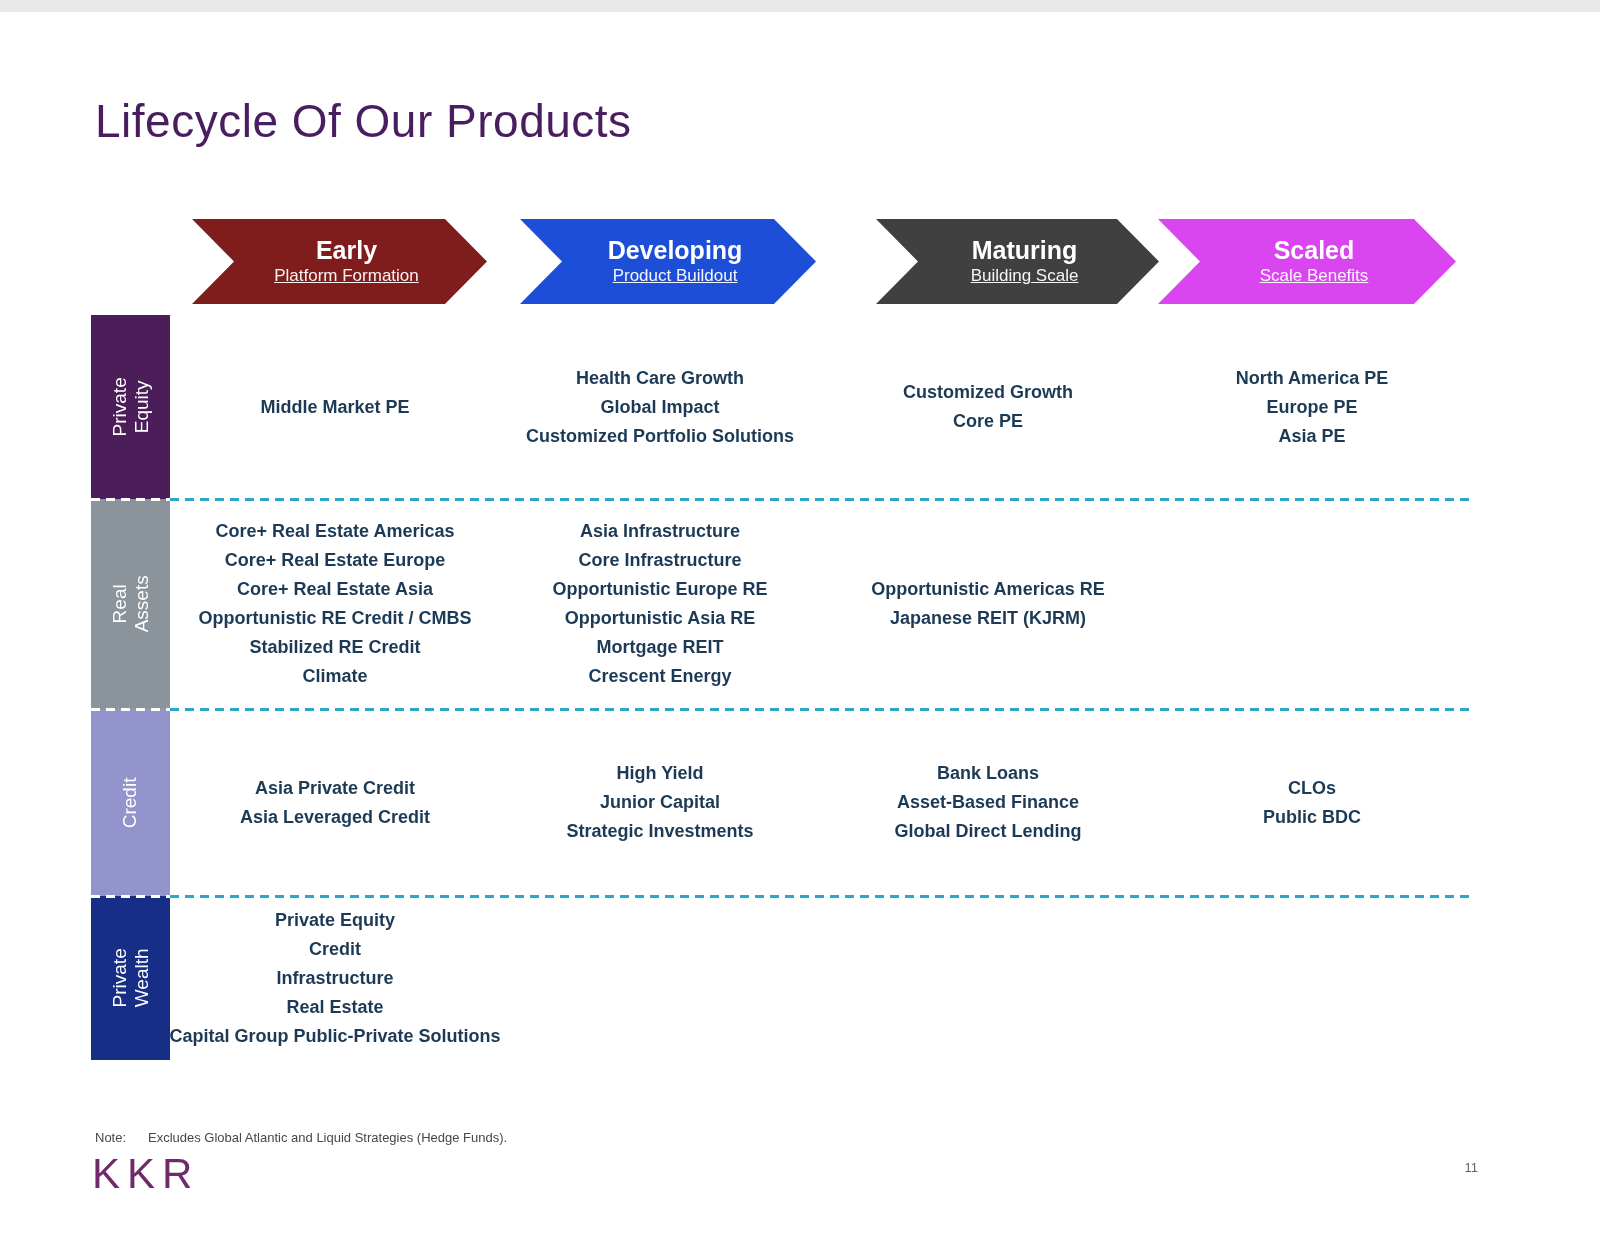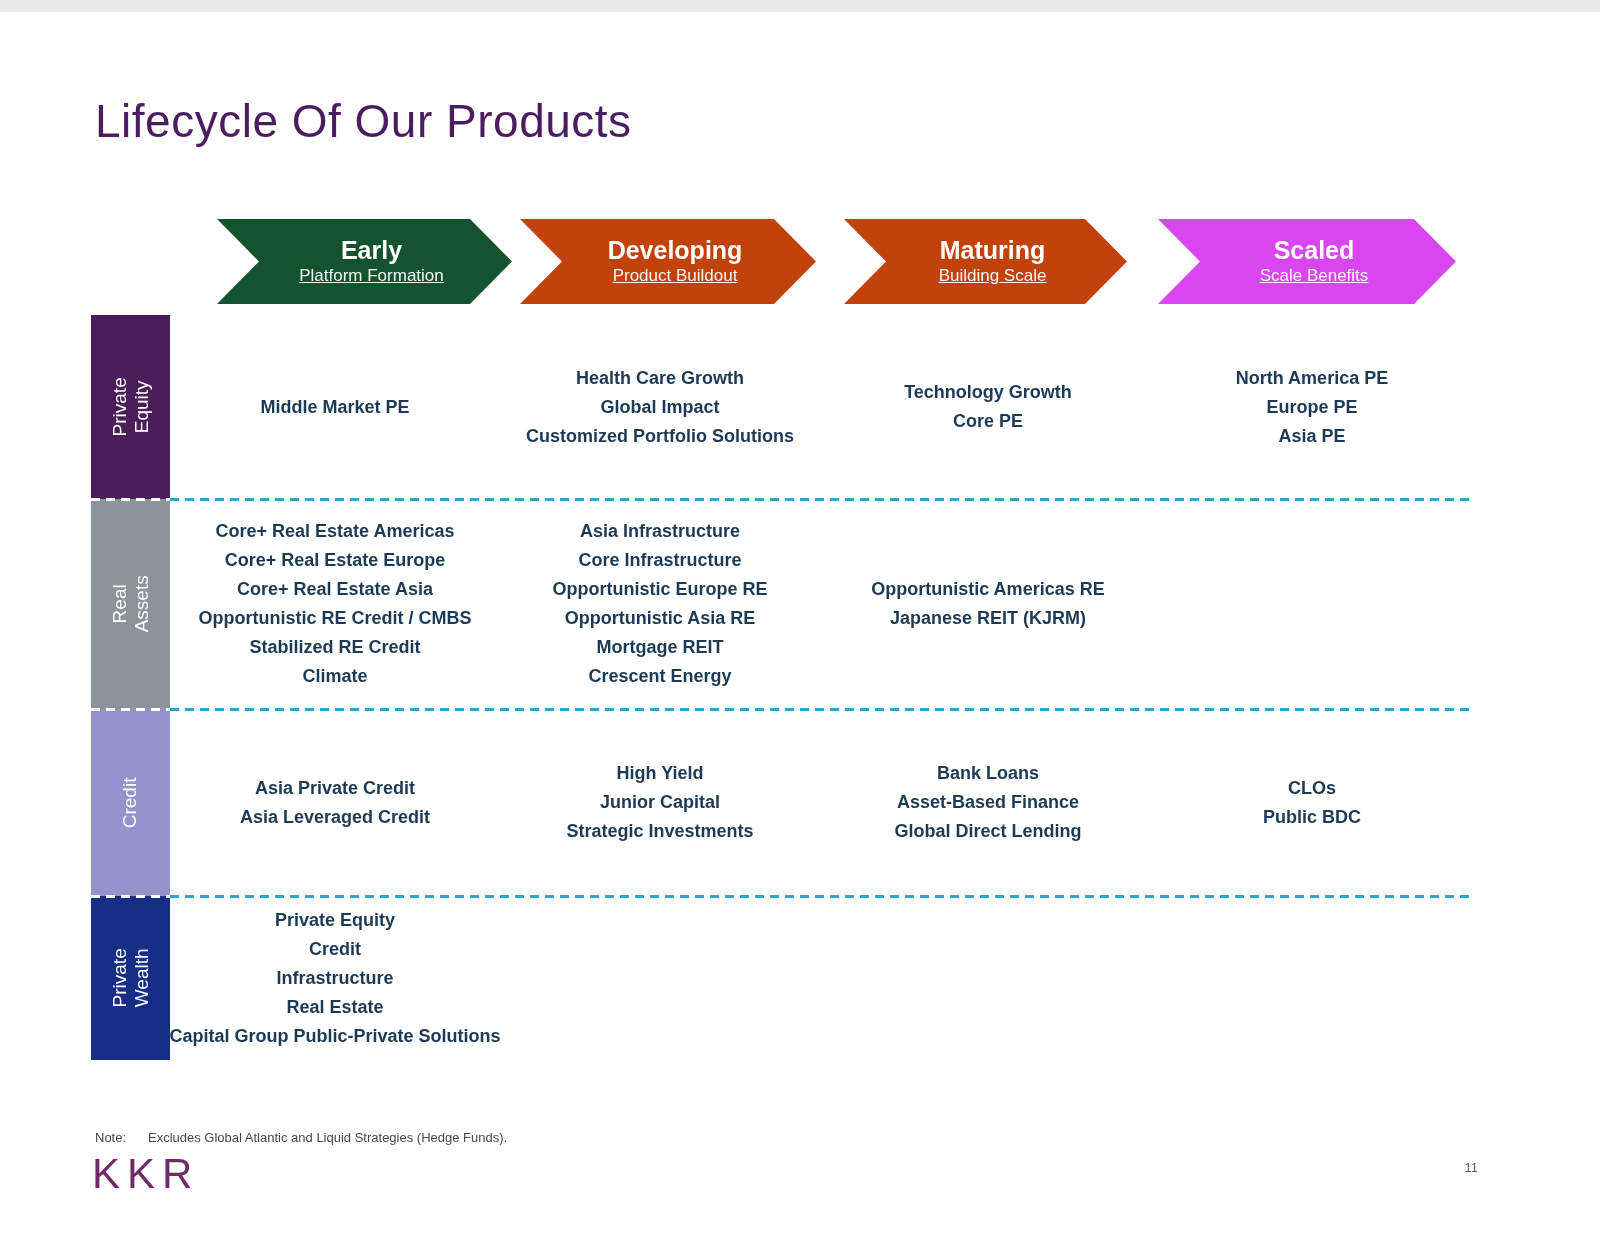--- a/index.html
+++ b/index.html
@@ -16,23 +16,23 @@
     font-size:46px; font-weight:400; color:#4a1d61; letter-spacing:0.5px;
   }
 
   
   .stage {
     position:absolute; top:207px; height:85px;
     display:flex; flex-direction:column; justify-content:center; align-items:center;
     clip-path: polygon(0 0, calc(100% - 42px) 0, 100% 50%, calc(100% - 42px) 100%, 0 100%, 42px 50%);
     color:#ffffff; text-align:center; padding-left:14px;
   }
-  .stage-early      { left:217px;  width:295px; background:#14532d; }
-  .stage-developing { left:520px;  width:296px; background:#c2410c; }
-  .stage-maturing   { left:844px;  width:283px; background:#c2410c;text-align:right; }
+  .stage-early      { left:192px;  width:295px; background:#7f1d1d; }
+  .stage-developing { left:520px;  width:296px; background:#1d4ed8; }
+  .stage-maturing   { left:876px;  width:283px; background:#404040;text-align:right; }
   .stage-scaled     { left:1158px; width:298px; background:#d946ef; }
   .stage-name { font-size:25px; font-weight:700; line-height:1.2; }
   .stage-sub  { font-size:17px; font-weight:400; line-height:1.3; color:rgba(255,255,255,0.95);text-decoration:underline; }
 
   
   .band {
     position:absolute; left:91px; width:79px;
     display:flex; align-items:center; justify-content:center;
   }
   .band-label {
@@ -136,21 +136,21 @@
 
   <div class="cell r0 c0">
     <div class="item">Middle Market PE</div>
   </div>
   <div class="cell r0 c1">
     <div class="item">Health Care Growth</div>
     <div class="item">Global Impact</div>
     <div class="item">Customized Portfolio Solutions</div>
   </div>
   <div class="cell r0 c2">
-    <div class="item">Technology Growth</div>
+    <div class="item">Customized Growth</div>
     <div class="item">Core PE</div>
   </div>
   <div class="cell r0 c3">
     <div class="item">North America PE</div>
     <div class="item">Europe PE</div>
     <div class="item">Asia PE</div>
   </div>
 
   <div class="cell r1 c0">
     <div class="item">Core+ Real Estate Americas</div>

